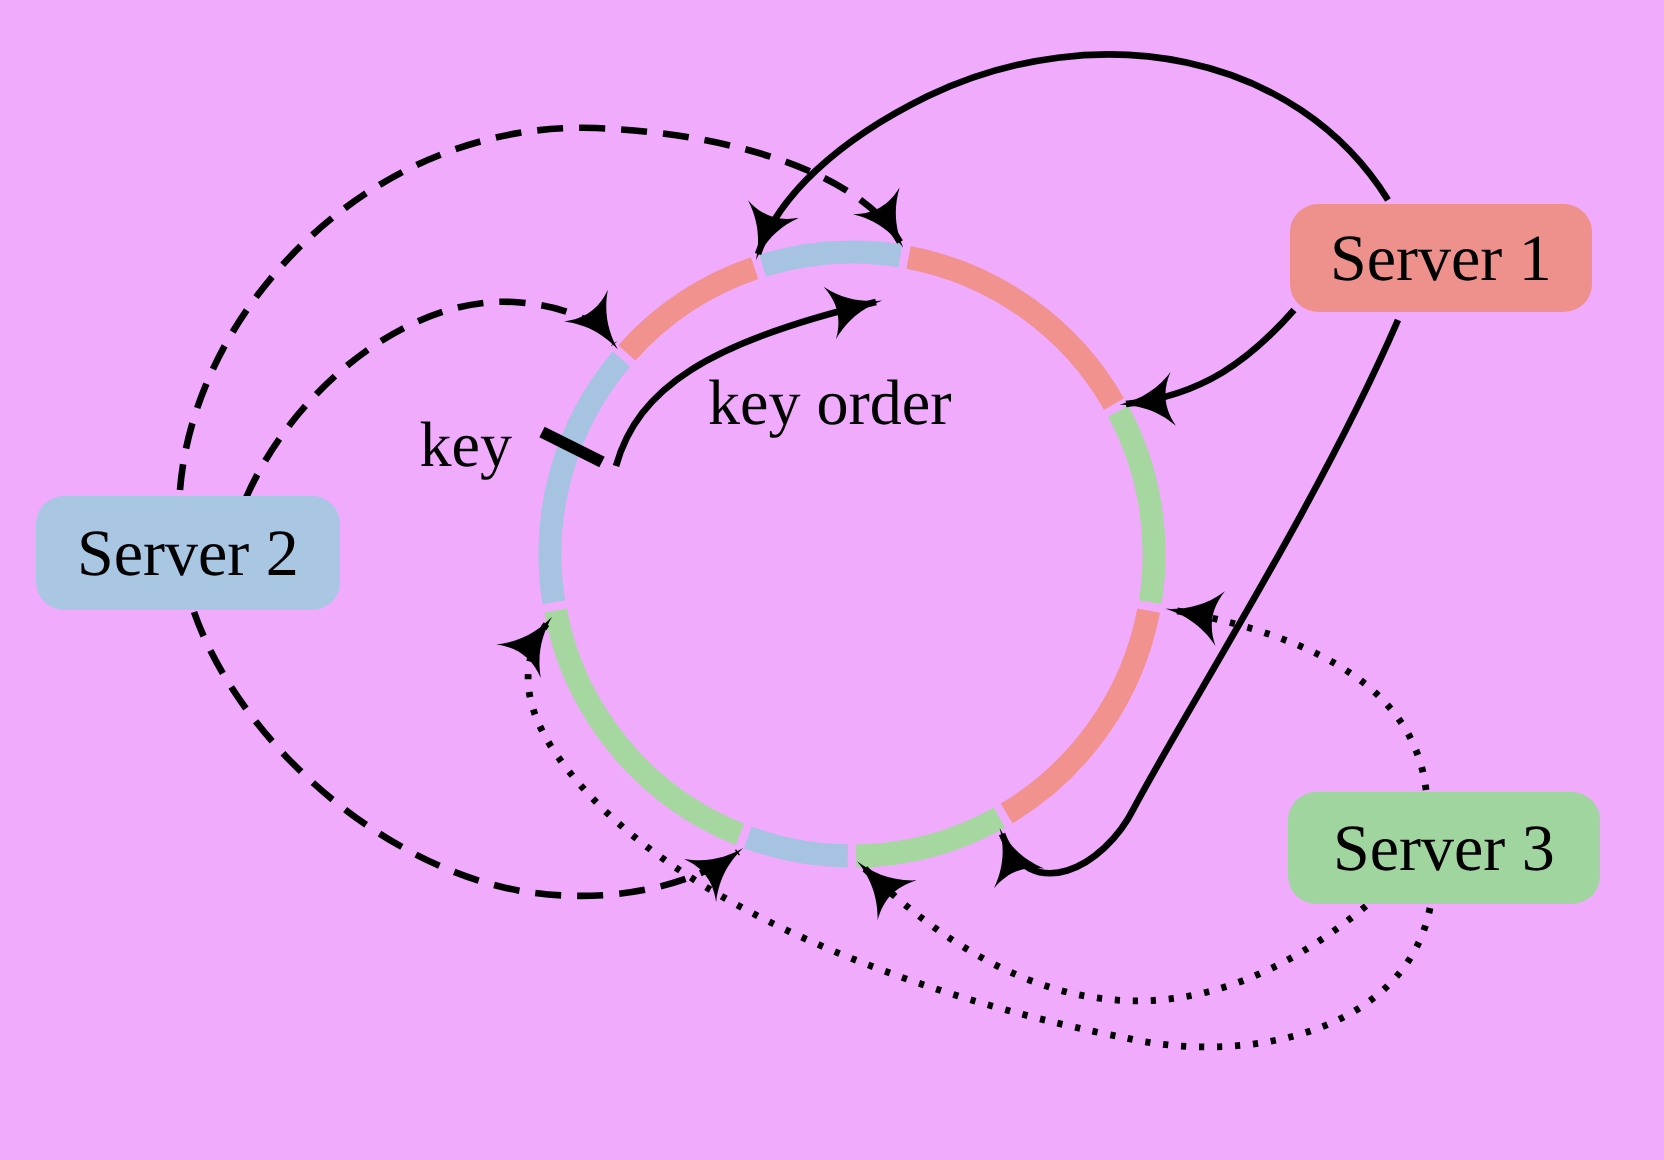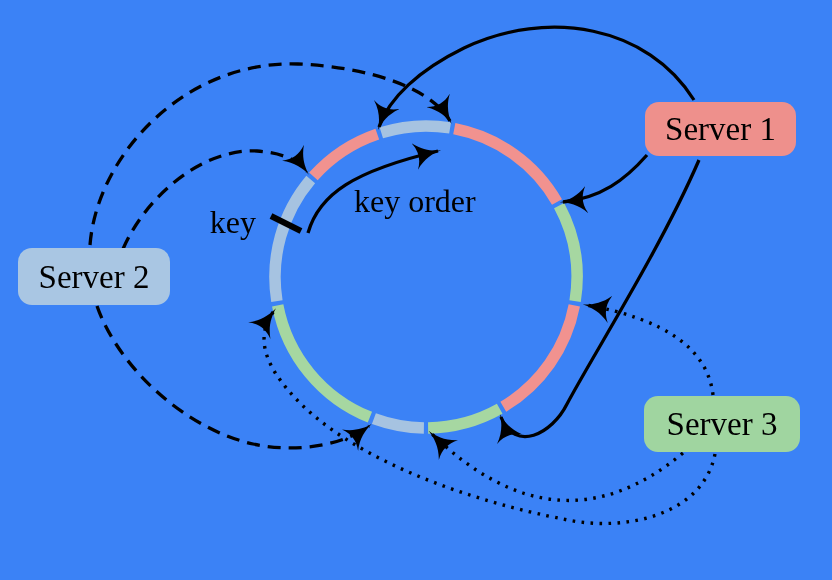--- a/index.html
+++ b/index.html
@@ -13,21 +13,21 @@
   .server-label{font-size:33px;}
   .arrow{fill:none;stroke:#000000;}
   .arrow.solid{stroke-width:3.3;}
   .arrow.dashed{stroke-width:3.3;stroke-dasharray:13 8;}
   .arrow.dotted{stroke-width:3.4;stroke-dasharray:2.6 6.4;}
   .ringseg{fill:none;}
 </style>
 </head>
 <body>
 
-<div class="stage" style="background: #3b82f6;">
+<div class="stage" style="background: #f0abfc;">
   <svg id="fig" width="832" height="580" viewBox="0 0 832 580">
     <defs>
       <marker id="ah" viewBox="0 0 10 10" refX="8.8" refY="5" markerWidth="8.2" markerHeight="8.2" orient="auto-start-reverse" markerUnits="strokeWidth">
         <path d="M 0 0 C 3.2 3.4 6.8 4.6 10 5 C 6.8 5.4 3.2 6.6 0 10 C 1.9 6.6 1.9 3.4 0 0 Z" fill="#000000"></path>
       </marker>
     </defs>
 
     <g id="ring-group">
         <path d="M 381.3 132.8 A 151 151 0 0 1 450.1 127.9" class="ringseg" stroke="#a6c3e1" stroke-width="11.5"></path>
         <path d="M 454.3 128.7 A 151 151 0 0 1 557.0 202.0" class="ringseg" stroke="#f1928f" stroke-width="11.5"></path>

